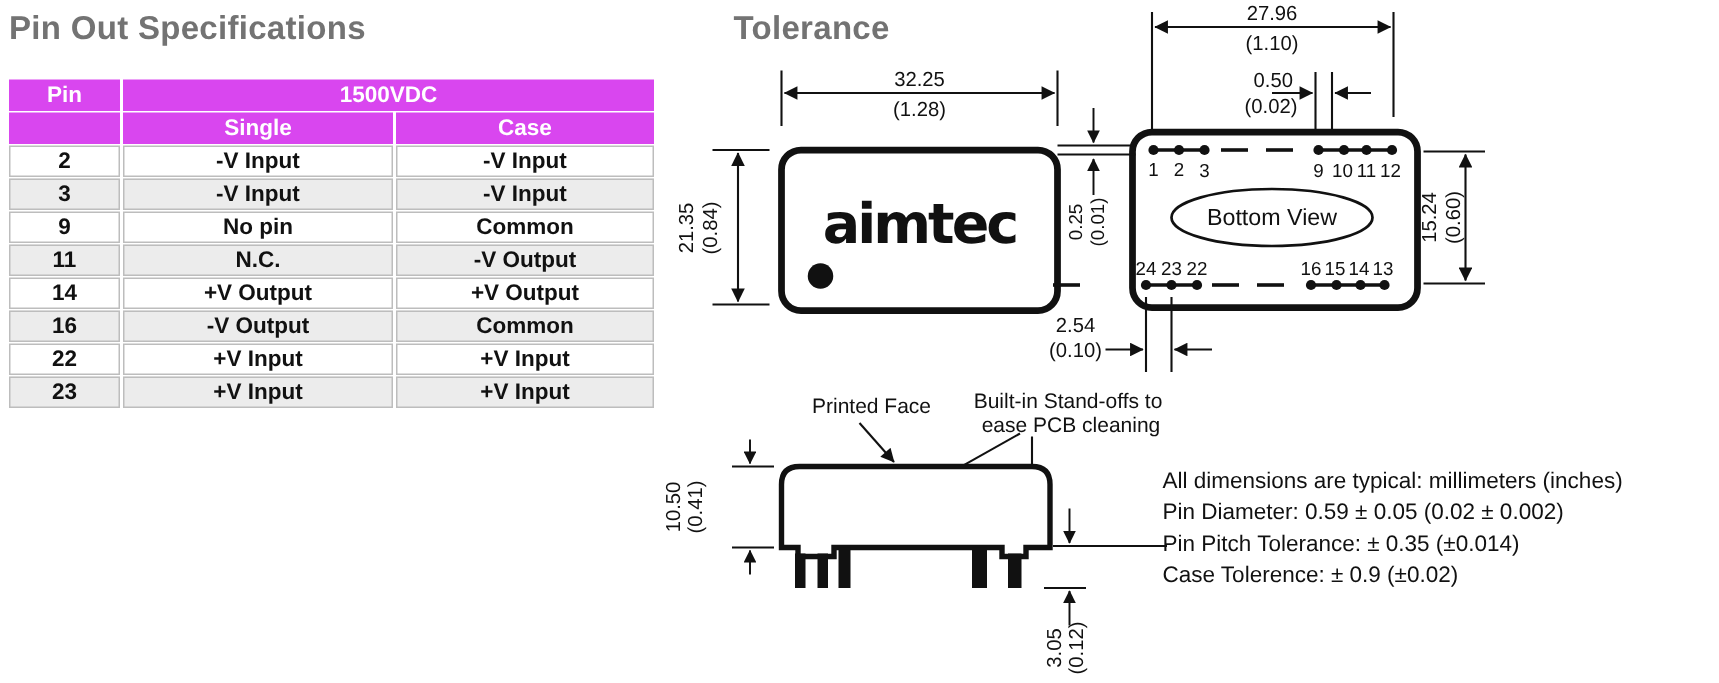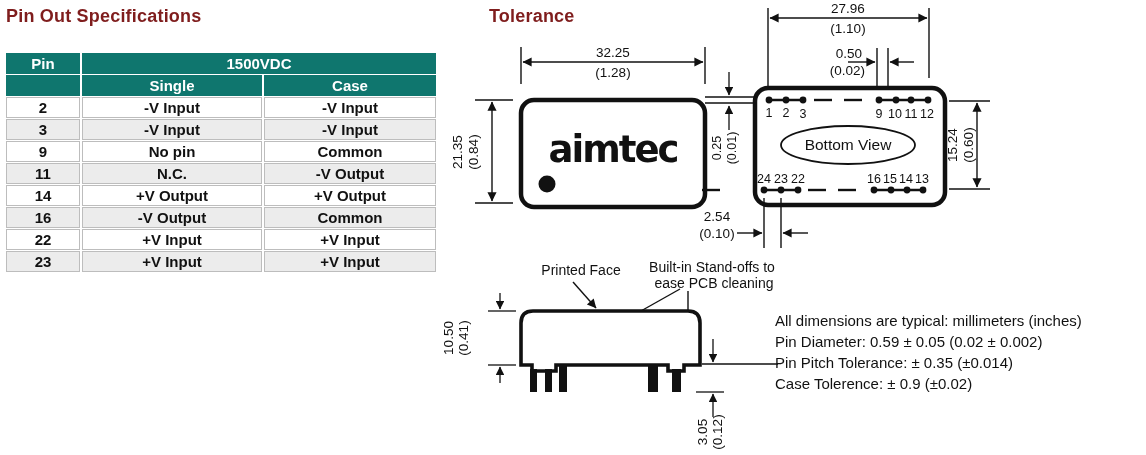--- a/index.html
+++ b/index.html
@@ -1,27 +1,27 @@
 <!DOCTYPE html>
 <html><head>
 <meta charset="utf-8">
 <style>
   html,body{margin:0;padding:0;}
   body{
     width:1146px;height:455px;position:relative;background:#fff;
     font-family:"Liberation Sans", sans-serif;color:#111;overflow:hidden;
   }
   .abs{position:absolute;}
-  .sect-title{font-size:18px;font-weight:bold;color:#7f1d1d;letter-spacing:0.2px;}
+  .sect-title{font-size:22px;font-weight:bold;color:#737373;letter-spacing:0.2px;}
 
   
   #pinout-table{left:4px;top:52px;}
   table.spec{border-collapse:separate;border-spacing:2px 1px;font-size:15px;}
   table.spec td{text-align:center;padding:0;font-weight:bold;}
-  tr.hdr td{background:#0f766e;color:#fff;height:21px;}
+  tr.hdr td{background:#d946ef;color:#fff;height:21px;}
   tr.hdr td.bold{font-weight:bold;}
   tr.data td{border:1px solid #bdbdbd;height:19px;}
   tr.data.row-a td{background:#ffffff;}
   tr.data.row-b td{background:#ececec;}
 
   
   svg text{font-family:"Liberation Sans", sans-serif;fill:#111;}
   .dim{font-size:13.5px;}
   .dim-s{font-size:12.5px;}
   .pinnum{font-size:12.5px;}

